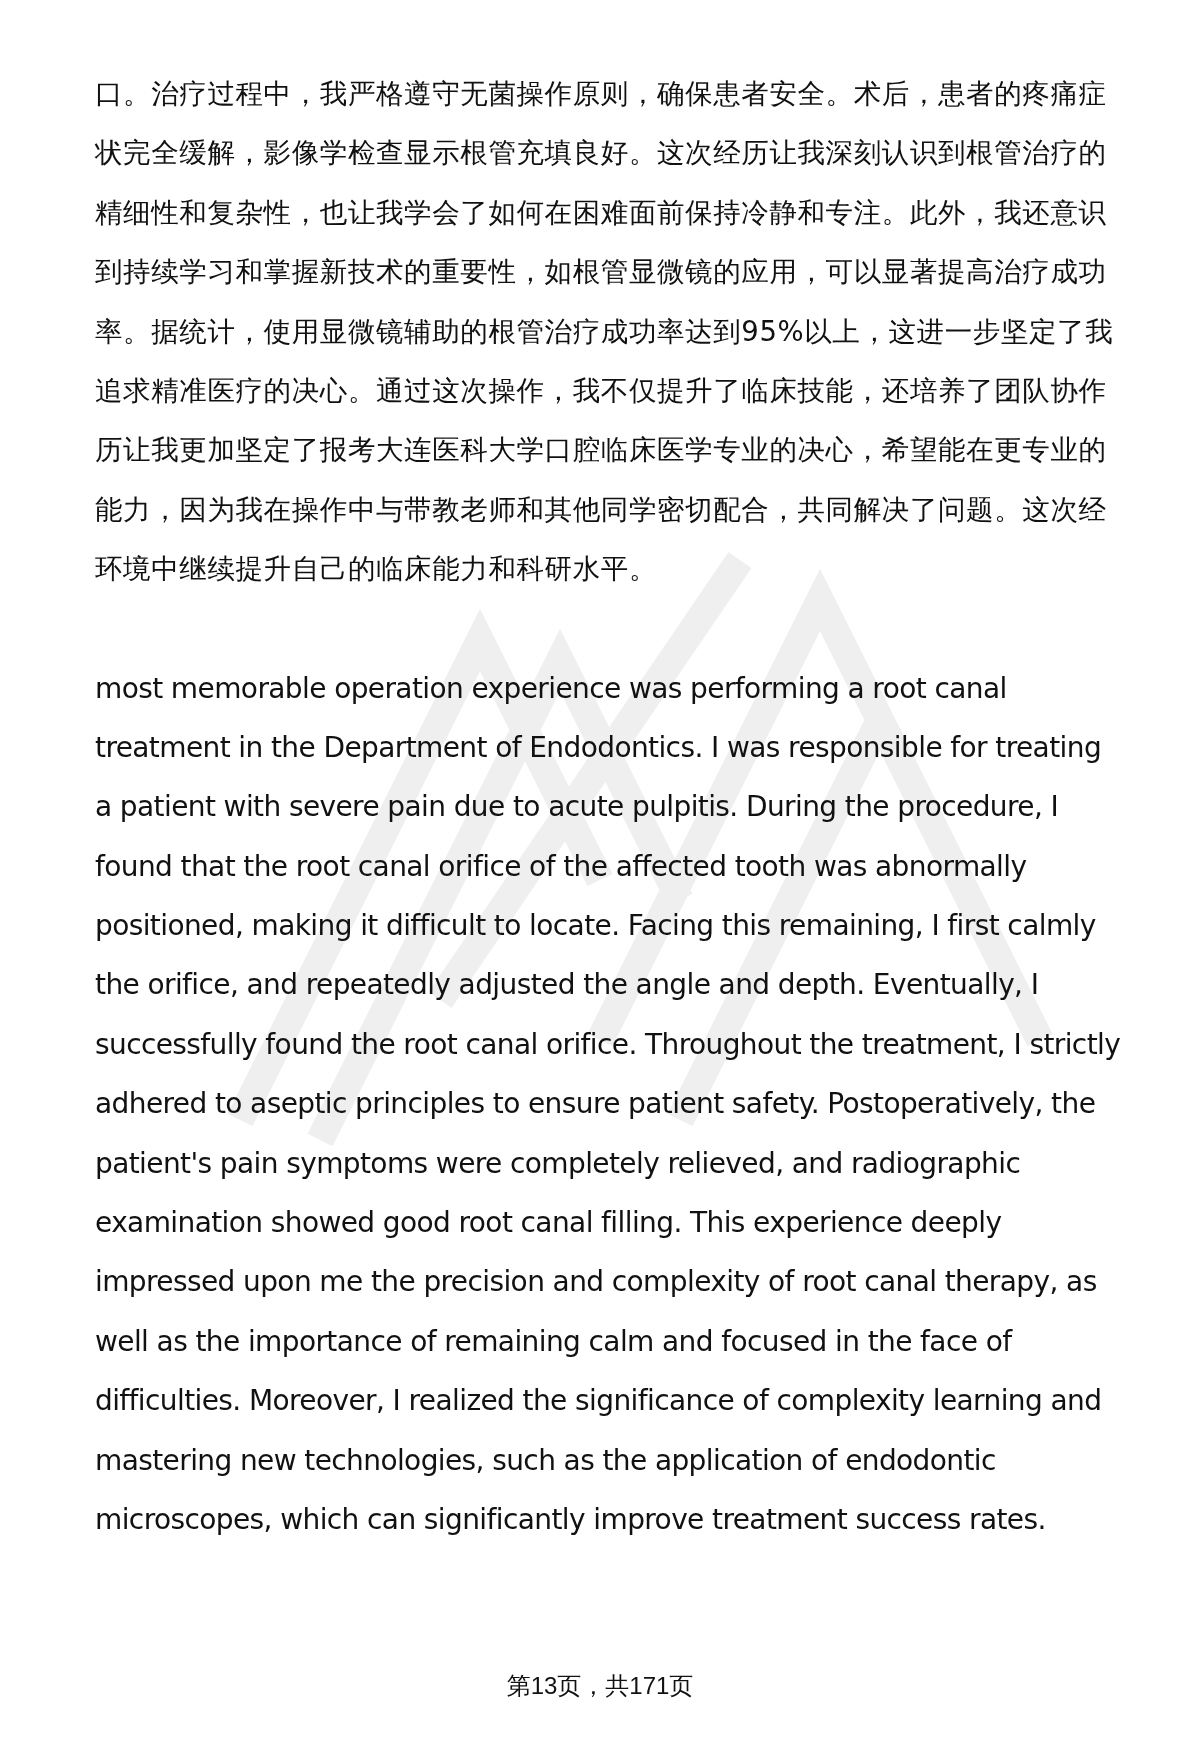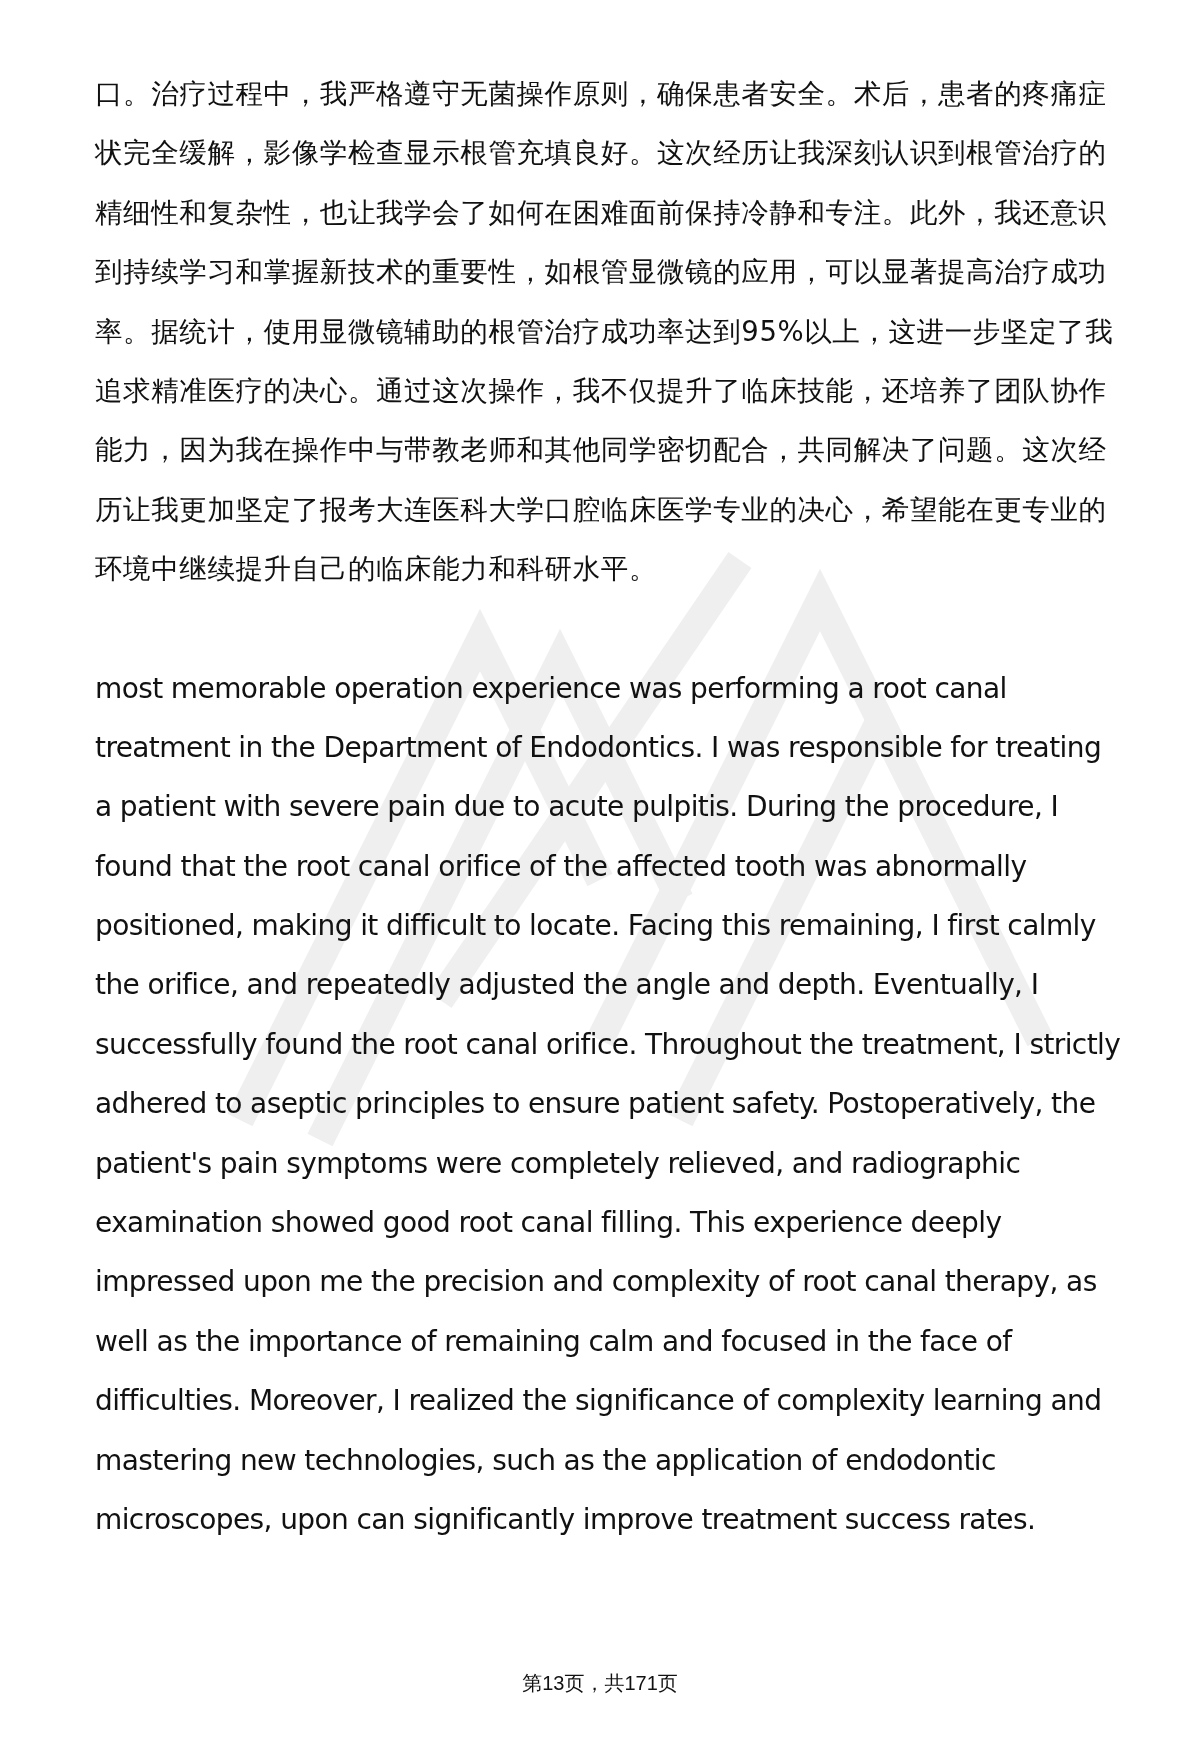--- a/index.html
+++ b/index.html
@@ -49,21 +49,21 @@
     }
     .gap {
       height: 60px;
     }
     .footer {
       position: absolute;
       left: 0;
       width: 1200px;
       top: 1670px;
       text-align: center;
-      font-size: 20px;
+      font-size: 24px;
       font-family: "Liberation Sans", "DejaVu Sans", sans-serif;
       color: #111;
     }
   </style>
 </head>
 <body>
 
 <svg class="watermark" viewBox="0 0 900 700">
   <g fill="none" stroke="#000" stroke-width="28" stroke-linejoin="miter">
     <path d="M60 640 L300 160 L420 400"></path>
@@ -75,39 +75,39 @@
 </svg>
 
 <div class="page">
   <div>
     <div class="line cn">口。治疗过程中，我严格遵守无菌操作原则，确保患者安全。术后，患者的疼痛症</div>
     <div class="line cn">状完全缓解，影像学检查显示根管充填良好。这次经历让我深刻认识到根管治疗的</div>
     <div class="line cn">精细性和复杂性，也让我学会了如何在困难面前保持冷静和专注。此外，我还意识</div>
     <div class="line cn">到持续学习和掌握新技术的重要性，如根管显微镜的应用，可以显著提高治疗成功</div>
     <div class="line cn">率。据统计，使用显微镜辅助的根管治疗成功率达到95%以上，这进一步坚定了我</div>
     <div class="line cn">追求精准医疗的决心。通过这次操作，我不仅提升了临床技能，还培养了团队协作</div>
+    <div class="line cn">历让我更加坚定了报考大连医科大学口腔临床医学专业的决心，希望能在更专业的</div>
     <div class="line cn">能力，因为我在操作中与带教老师和其他同学密切配合，共同解决了问题。这次经</div>
-    <div class="line cn">历让我更加坚定了报考大连医科大学口腔临床医学专业的决心，希望能在更专业的</div>
     <div class="line cn">环境中继续提升自己的临床能力和科研水平。</div>
   </div>
 
   <div class="gap"></div>
 
   <div>
     <div class="line en">most memorable operation experience was performing a root canal</div>
     <div class="line en">treatment in the Department of Endodontics. I was responsible for treating</div>
     <div class="line en">a patient with severe pain due to acute pulpitis. During the procedure, I</div>
     <div class="line en">found that the root canal orifice of the affected tooth was abnormally</div>
     <div class="line en">positioned, making it difficult to locate. Facing this remaining, I first calmly</div>
     <div class="line en">the orifice, and repeatedly adjusted the angle and depth. Eventually, I</div>
     <div class="line en">successfully found the root canal orifice. Throughout the treatment, I strictly</div>
     <div class="line en">adhered to aseptic principles to ensure patient safety. Postoperatively, the</div>
     <div class="line en">patient's pain symptoms were completely relieved, and radiographic</div>
     <div class="line en">examination showed good root canal filling. This experience deeply</div>
     <div class="line en">impressed upon me the precision and complexity of root canal therapy, as</div>
     <div class="line en">well as the importance of remaining calm and focused in the face of</div>
     <div class="line en">difficulties. Moreover, I realized the significance of complexity learning and</div>
     <div class="line en">mastering new technologies, such as the application of endodontic</div>
-    <div class="line en">microscopes, upon can significantly improve treatment success rates.</div>
+    <div class="line en">microscopes, which can significantly improve treatment success rates.</div>
   </div>
 </div>
 
 <div class="footer">第13页，共171页</div>
 
 </body></html>

